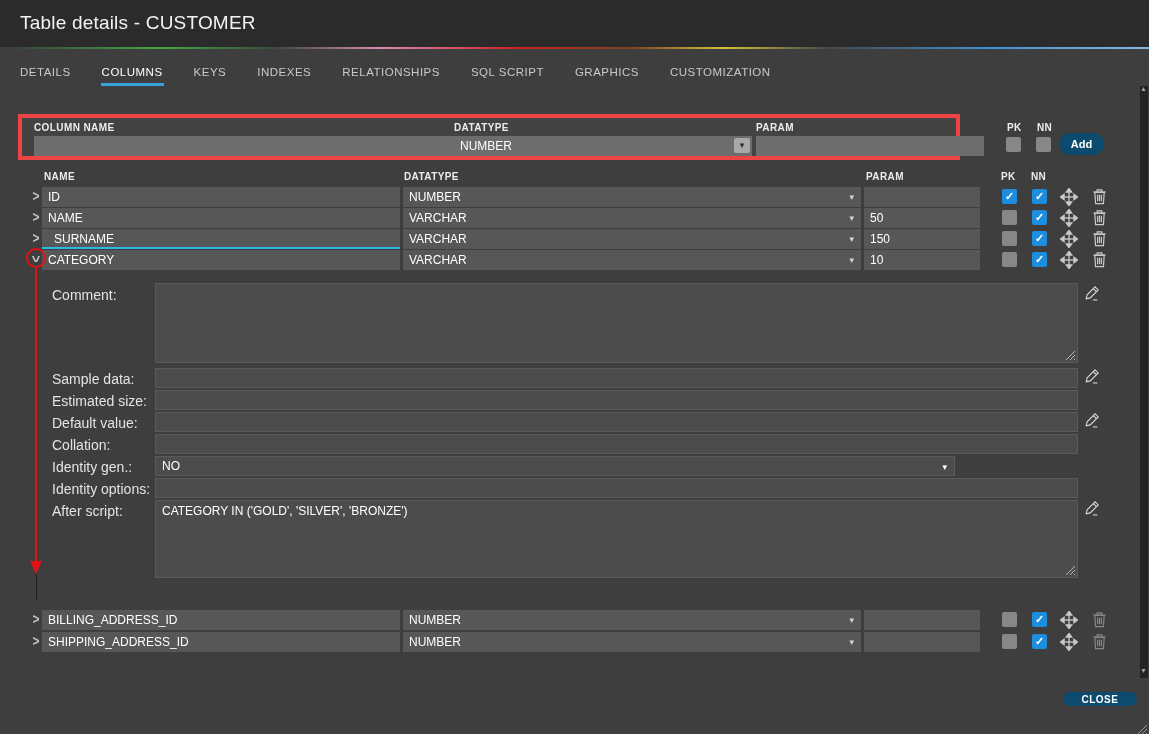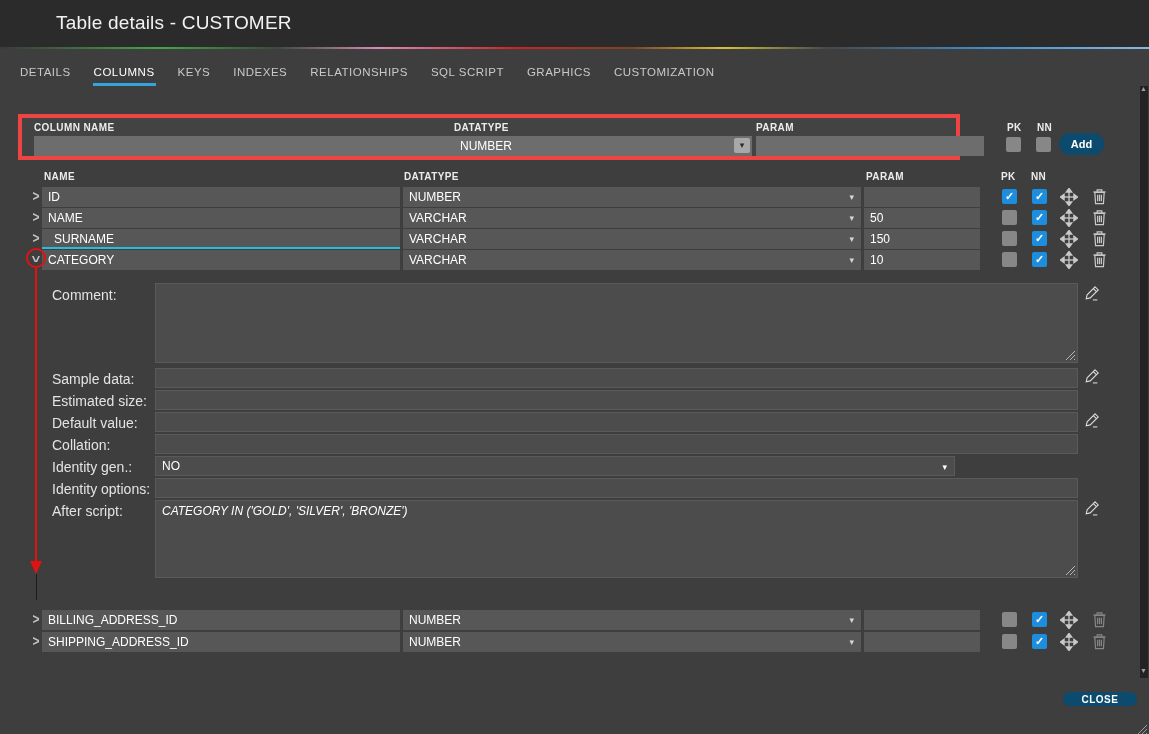--- a/index.html
+++ b/index.html
@@ -1,27 +1,27 @@
 <!DOCTYPE html>
 <html><head>
 <meta charset="utf-8">
 <style>
   * { box-sizing: border-box; }
   body { margin: 0; background: #2a2a2a; font-family: "Liberation Sans", sans-serif; }
   .dialog { position: relative; width: 1149px; height: 734px; background: #3e3e3e; overflow: hidden; }
 
   
   .titlebar { position: absolute; top: 0; left: 0; width: 100%; height: 47px; background: #2b2b2b; }
-  .title { color: #f2f2f2; font-size: 19px; padding: 12px 0 0 20px; letter-spacing: .2px; margin-left: 36px; }
+  .title { color: #f2f2f2; font-size: 19px; padding: 12px 0 0 20px; letter-spacing: .2px; }
   .rainbow { position: absolute; top: 47px; left: 0; width: 100%; height: 2px;
     background: linear-gradient(90deg,#3a3a3a 0%,#41a944 14%,#3a4a3c 24%,#d98ab5 33%,#cc2222 45%,#7c4424 55%,#d4c23a 63%,#45484a 72%,#3f8fd2 86%,#86b8e0 100%); }
 
   
   .tabs { position: absolute; top: 49px; left: 0; width: 100%; height: 46px; background: #3e3e3e;
-    display: flex; align-items: center; padding-left: 19px; gap: 21px; }
+    display: flex; align-items: center; padding-left: 19px; gap: 29px; }
   .tab { color: #c9c9c9; font-size: 11.5px; letter-spacing: .5px; position: relative; padding: 6px 1px; cursor: default; }
   .tab.active { color: #ffffff; }
   .tab.active::after { content: ""; position: absolute; left: 0; right: 0; bottom: -2px; height: 3px; background: #35a3dc; }
 
   
   .addform { position: absolute; left: 18px; top: 114px; width: 942px; height: 46px; background: #434343; border: 4px solid #ef4444; }
   .flabel { position: absolute; top: 4px; font-size: 10px; font-weight: bold; color: #ececec; letter-spacing: .4px; }
   .fctrl { position: absolute; top: 18px; height: 20px; background: #6d6d6d; color: #fff; font-size: 12px; line-height: 20px; padding-left: 6px; }
   .ddbtn { position: absolute; top: 2px; right: 2px; width: 16px; height: 15px; background: #a8a8a8; border-radius: 2px;
     color: #2c2c2c; font-size: 9px; line-height: 15px; text-align: center; }
@@ -51,21 +51,21 @@
   .icon-move { left: 1060px; } .icon-trash { left: 1092px; }
   .icon.dim { color: #868686; }
 
   
   .dlabel { position: absolute; left: 52px; color: #e3e3e3; font-size: 14px; }
   .dfield { position: absolute; left: 155px; width: 923px; background: #4c4c4c; border: 1px solid #5a5a5a;
     color: #fff; font-size: 12px; padding-left: 6px; }
   .dinput { height: 20px; line-height: 18px; }
   .dselect { width: 800px !important; }
   .dselect .row-dd { color: #fff; }
-  .dtextarea { line-height: 17px; padding-top: 2px; font-style: italic; }
+  .dtextarea { line-height: 17px; padding-top: 2px; }
   .grip { position: absolute; }
   .pencil { position: absolute; left: 1084px; color: #dcdcdc; }
 
   
   .ann-circle { position: absolute; left: 26px; top: 248px; width: 20px; height: 20px; border: 2px solid #e11212; border-radius: 50%; }
   .ann-line { position: absolute; left: 35px; top: 268px; width: 2px; height: 294px; background: #e11212; }
   .ann-arrow { position: absolute; left: 30px; top: 561px; width: 0; height: 0;
     border-left: 6px solid transparent; border-right: 6px solid transparent; border-top: 13px solid #e11212; }
   .ann-tail { position: absolute; left: 36px; top: 574px; width: 1px; height: 26px; background: #1c1c1c; }
 

